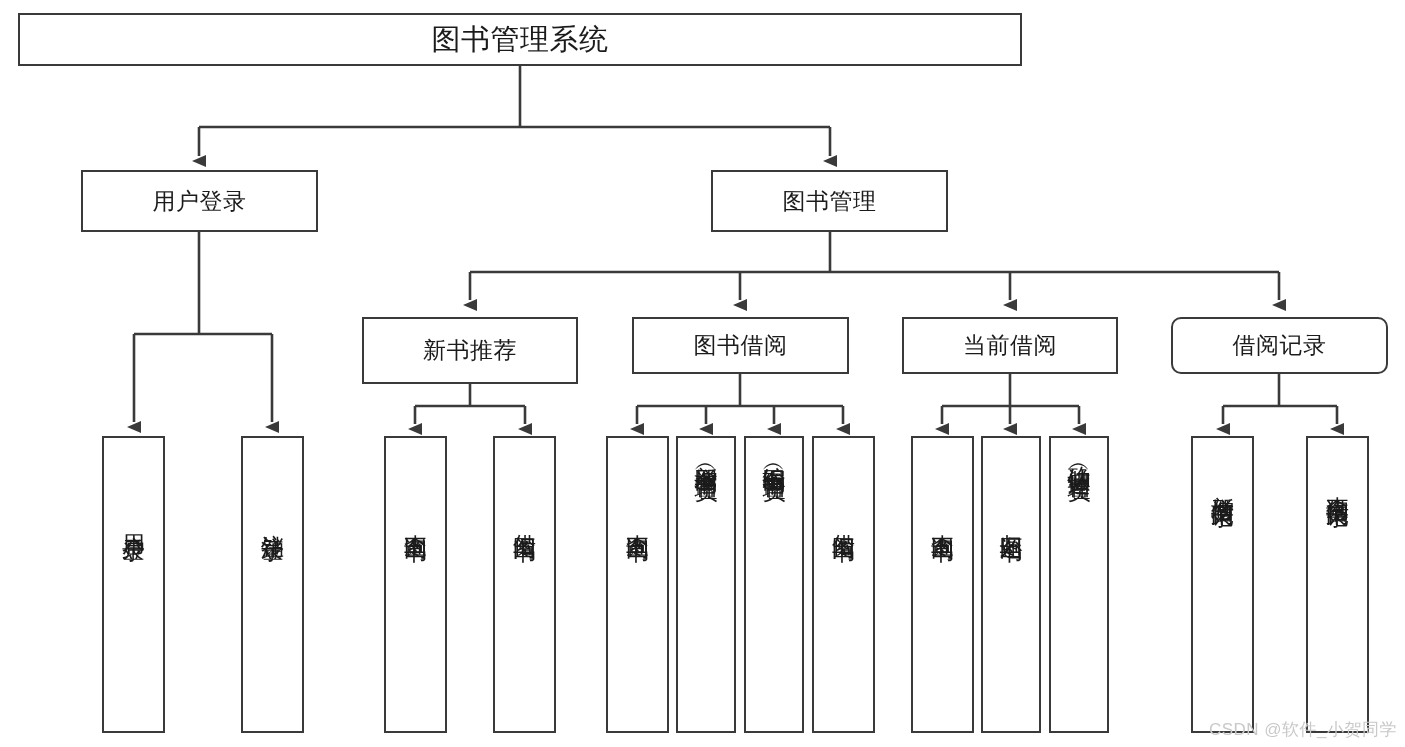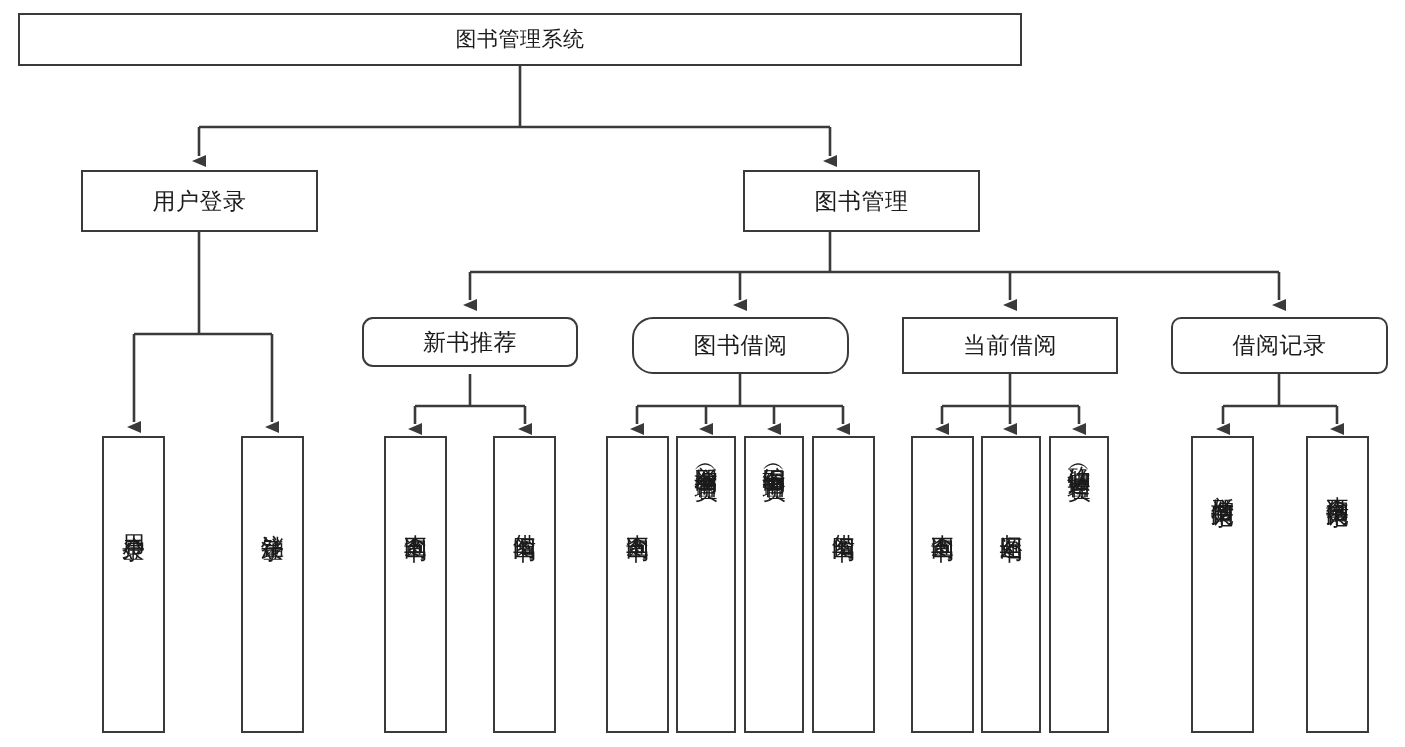--- a/index.html
+++ b/index.html
@@ -41,21 +41,21 @@
   .node-label {
     display: block;
     white-space: pre;
   }
   
   .node.horiz .node-label {
     font-size: 23px;
     letter-spacing: 0.5px;
   }
   .node.root .node-label {
-    font-size: 21px;
+    font-size: 29px;
   }
   
   .node.vert {
     align-items: flex-start;
     justify-content: center;
     padding-top: 10px;
   }
   .node.vert .node-label {
     writing-mode: vertical-rl;
     text-orientation: upright;
@@ -133,28 +133,28 @@
     </g>
   </svg>
 
   <div class="node root horiz" style="left:18px; top:13px; width:1004px; height:53px;">
     <span class="node-label">图书管理系统</span>
   </div>
 
   <div class="node horiz" style="left:81px; top:170px; width:237px; height:62px;">
     <span class="node-label">用户登录</span>
   </div>
-  <div class="node horiz" style="left:711px; top:170px; width:237px; height:62px;margin-left:32px;">
+  <div class="node horiz" style="left:711px; top:170px; width:237px; height:62px;">
     <span class="node-label">图书管理</span>
   </div>
 
-  <div class="node horiz" style="left:362px; top:317px; width:216px; height:50px;border-radius:11px;">
+  <div class="node horiz" style="left:362px; top:317px; width:216px; height:67px;">
     <span class="node-label">新书推荐</span>
   </div>
-  <div class="node horiz" style="left:632px; top:317px; width:217px; height:57px;border-radius:21px;">
+  <div class="node horiz" style="left:632px; top:317px; width:217px; height:57px;">
     <span class="node-label">图书借阅</span>
   </div>
   <div class="node horiz" style="left:902px; top:317px; width:216px; height:57px;justify-content:center;">
     <span class="node-label">当前借阅</span>
   </div>
   <div class="node horiz" style="left:1171px; top:317px; width:217px; height:57px;border-radius:10px;">
     <span class="node-label">借阅记录</span>
   </div>
 
   <div class="node vert" style="left:102px; top:436px; width:63px; height:297px; padding-top:78px;">
@@ -194,14 +194,15 @@
     <span class="node-label">确认归还（管理员）</span>
   </div>
 
   <div class="node vert" style="left:1191px; top:436px; width:63px; height:297px; padding-top:40px;">
     <span class="node-label">新增借阅记录</span>
   </div>
   <div class="node vert" style="left:1306px; top:436px; width:63px; height:297px; padding-top:40px;">
     <span class="node-label">查询借阅记录</span>
   </div>
 
+  <div id="watermark">CSDN @软件_小贺同学</div>
 
 </div>
 
 </body></html>

